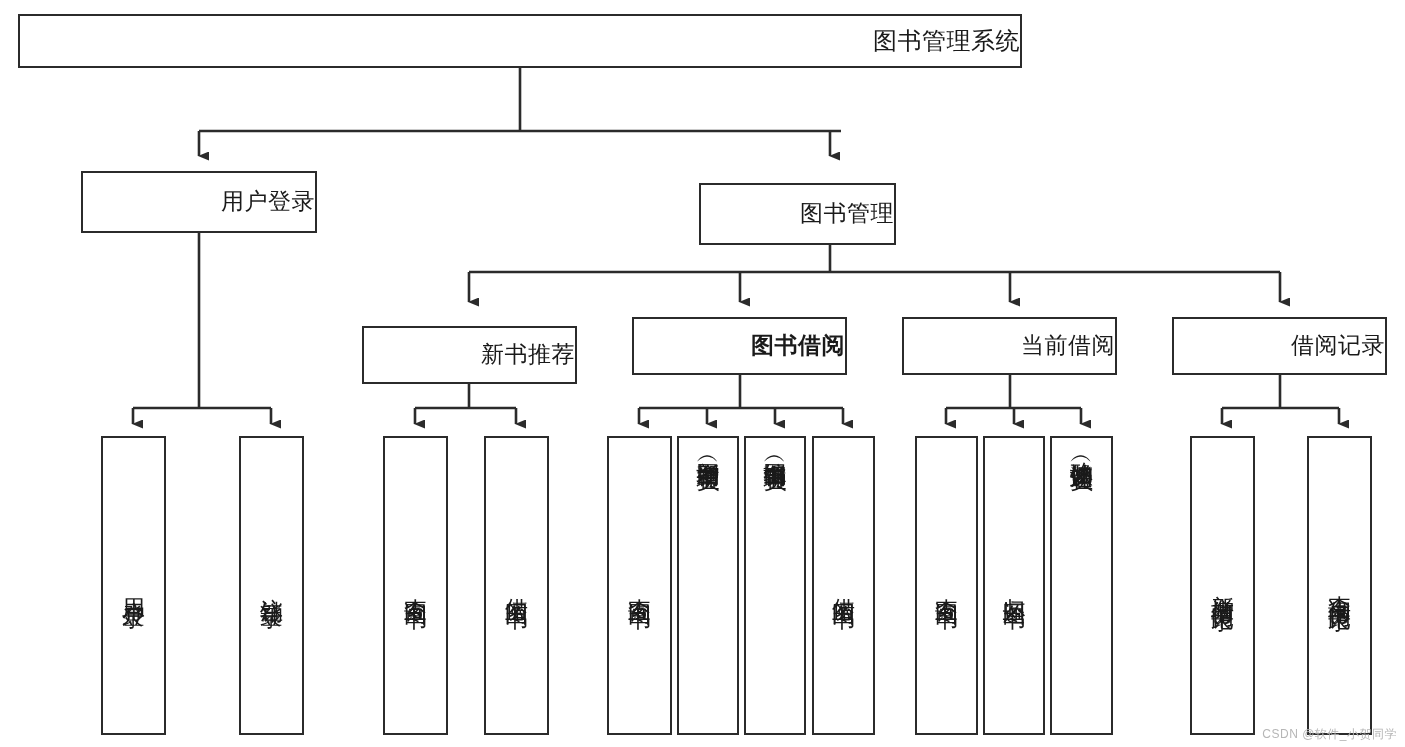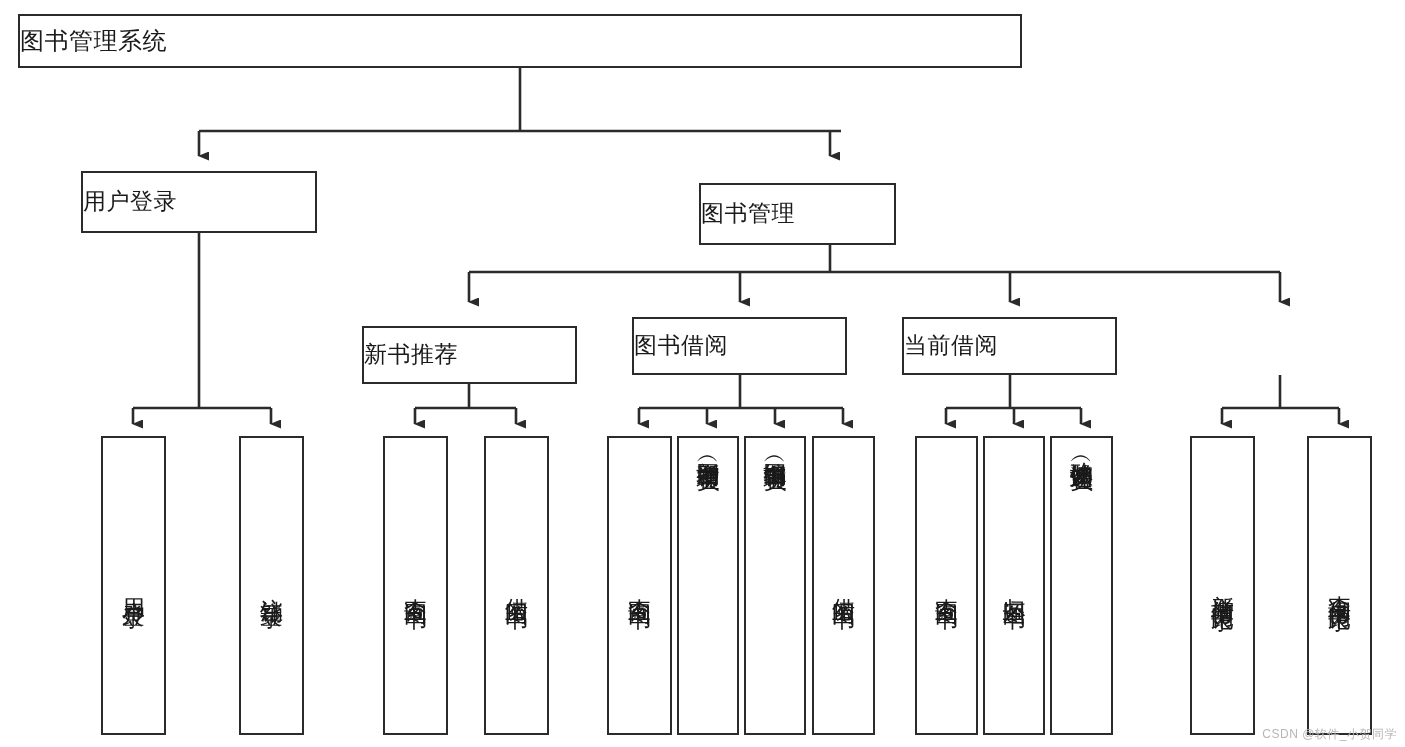--- a/index.html
+++ b/index.html
@@ -26,21 +26,21 @@
     height: 747px;
     pointer-events: none;
   }
   .node {
     position: absolute;
     box-sizing: border-box;
     background: #ffffff;
     border: 2.2px solid #2b2b2b;
     display: flex;
     align-items: center;
-    justify-content: flex-start;
+    justify-content: flex-end;
     color: #1a1a1a;
     z-index: 3;
   }
   .node-label {
     display: block;
     text-align: center;
     line-height: 1.18;
     white-space: nowrap;
   }
   
@@ -145,26 +145,29 @@
   <div class="node horiz" style="left:81px; top:171px; width:236px; height:62px;">
     <span class="node-label">用户登录</span>
   </div>
   <div class="node horiz" style="left:699px; top:171px; width:197px; height:62px;margin-top:12px;">
     <span class="node-label">图书管理</span>
   </div>
 
   <div class="node horiz" style="left:362px; top:326px; width:215px; height:58px;">
     <span class="node-label">新书推荐</span>
   </div>
-  <div class="node horiz" style="left:632px; top:317px; width:215px; height:58px;">
+  <div class="node horiz" style="left:632px; top:317px; width:215px; height:58px;font-weight:bold;">
     <span class="node-label">图书借阅</span>
   </div>
   <div class="node horiz" style="left:902px; top:317px; width:215px; height:58px;">
     <span class="node-label">当前借阅</span>
   </div>
+  <div class="node horiz" style="left:1172px; top:317px; width:215px; height:58px;">
+    <span class="node-label">借阅记录</span>
+  </div>
 
   <div class="node vert mid" style="left:101px; top:436px; width:65px; height:299px;">
     <span class="node-label">用户登录</span>
   </div>
   <div class="node vert mid" style="left:239px; top:436px; width:65px; height:299px;">
     <span class="node-label">注销登录</span>
   </div>
 
   <div class="node vert mid" style="left:383px; top:436px; width:65px; height:299px;">
     <span class="node-label">查询图书</span>

